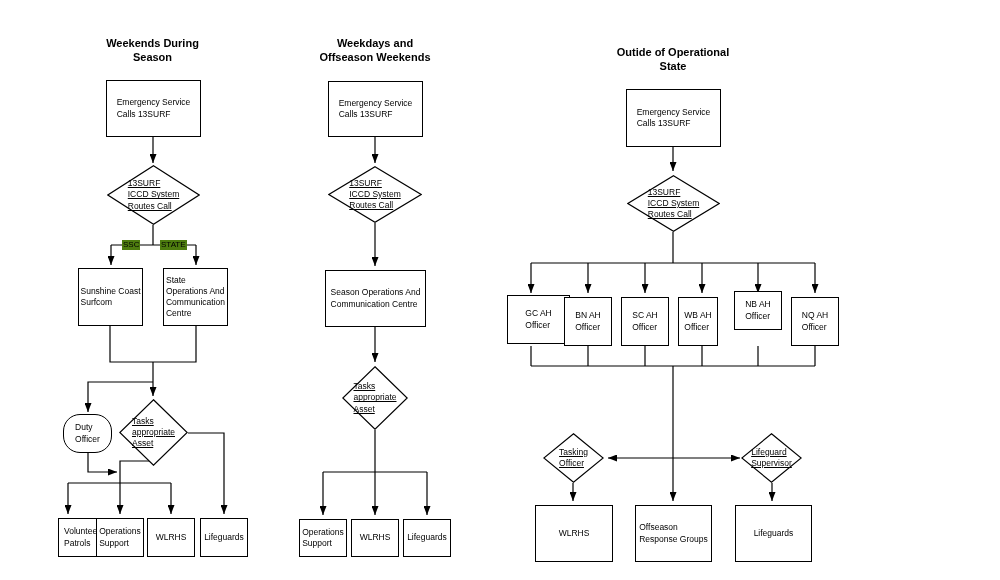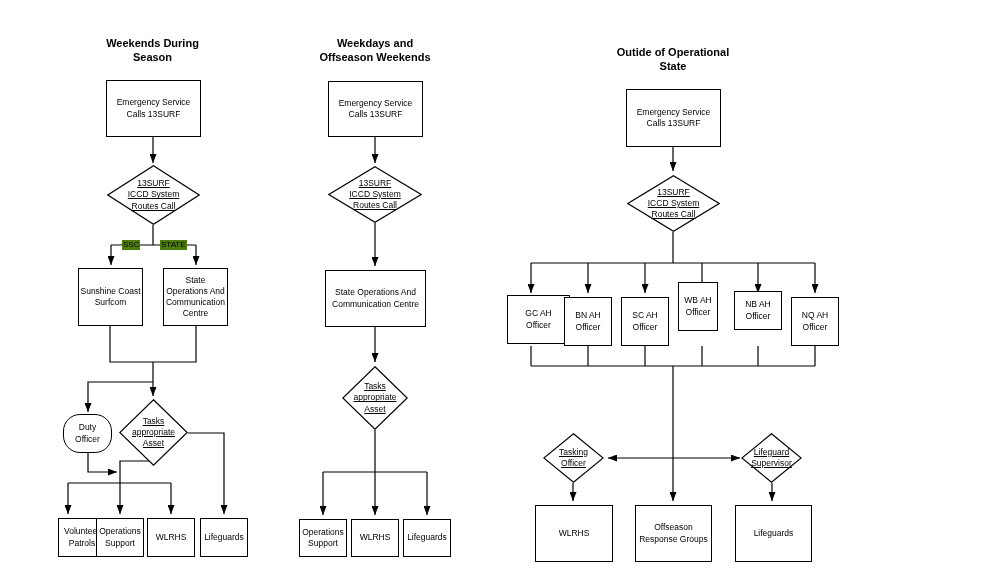--- a/index.html
+++ b/index.html
@@ -5,21 +5,21 @@
   html,body{margin:0;padding:0;}
   body{
     width:1000px;height:580px;position:relative;overflow:hidden;
     background:#ffffff;color:#000;
     font-family:"Liberation Sans","DejaVu Sans",sans-serif;
   }
   #wires{position:absolute;left:0;top:0;z-index:0;}
   .node{
     position:absolute;z-index:1;box-sizing:border-box;
     display:flex;align-items:center;justify-content:center;
-    text-align:center;font-size:8.5px;line-height:1.32;white-space:pre-line;
+    text-align:left;font-size:8.5px;line-height:1.32;white-space:pre-line;
   }
   .box{background:#ffffff;border:1.4px solid #000;}
   .rounded{border-radius:17px;}
   .diamond{background:transparent;border:none;text-decoration:underline;}
   .diamond svg{position:absolute;left:0;top:0;}
   .diamond .lbl{position:relative;z-index:1;}
   .flow-title{
     position:absolute;z-index:1;font-weight:bold;font-size:11px;
     line-height:1.25;text-align:center;white-space:pre-line;
   }
@@ -161,21 +161,21 @@
   <div class="node diamond" style="left:328px;top:166px;width:94px;height:57px">
     <svg width="94" height="57">
       <polygon points="47,0.8 93.2,28.5 47,56.2 0.8,28.5" fill="#fff" stroke="#000" stroke-width="1.2"></polygon>
     </svg>
     <span class="lbl">13SURF
 ICCD System
 Routes Call</span>
   </div>
 
   <div class="node box" style="left:325px;top:270px;width:101px;height:57px">
-    <span class="lbl">State Operations And
+    <span class="lbl">Season Operations And
 Communication Centre</span>
   </div>
 
   <div class="node diamond" style="left:342px;top:366px;width:66px;height:64px">
     <svg width="66" height="64">
       <polygon points="33,0.8 65.2,32 33,63.2 0.8,32" fill="#fff" stroke="#000" stroke-width="1.2"></polygon>
     </svg>
     <span class="lbl">Tasks
 appropriate
 Asset</span>
@@ -216,21 +216,21 @@
 Officer</span>
   </div>
   <div class="node box" style="left:564px;top:297px;width:48px;height:49px">
     <span class="lbl">BN AH
 Officer</span>
   </div>
   <div class="node box" style="left:621px;top:297px;width:48px;height:49px">
     <span class="lbl">SC AH
 Officer</span>
   </div>
-  <div class="node box" style="left:678px;top:282px;width:40px;height:49px">
+  <div class="node box" style="left:678px;top:297px;width:40px;height:49px">
     <span class="lbl">WB AH
 Officer</span>
   </div>
   <div class="node box" style="left:734px;top:291px;width:48px;height:39px">
     <span class="lbl">NB AH
 Officer</span>
   </div>
   <div class="node box" style="left:791px;top:297px;width:48px;height:49px">
     <span class="lbl">NQ AH
 Officer</span>

